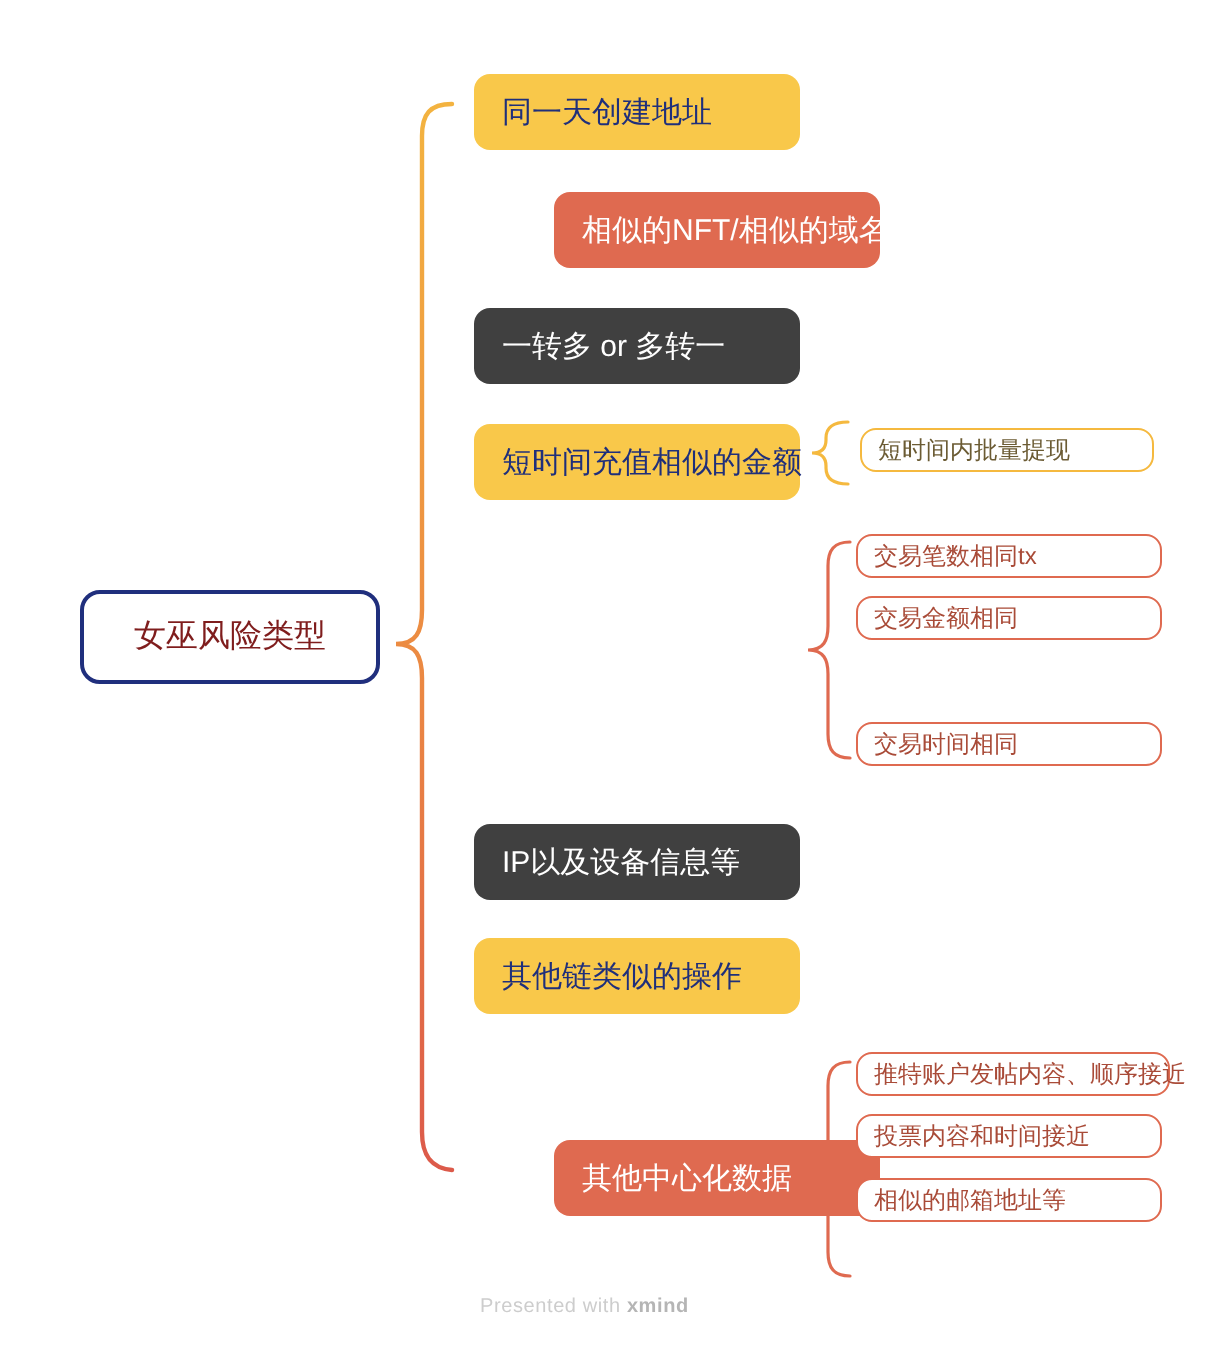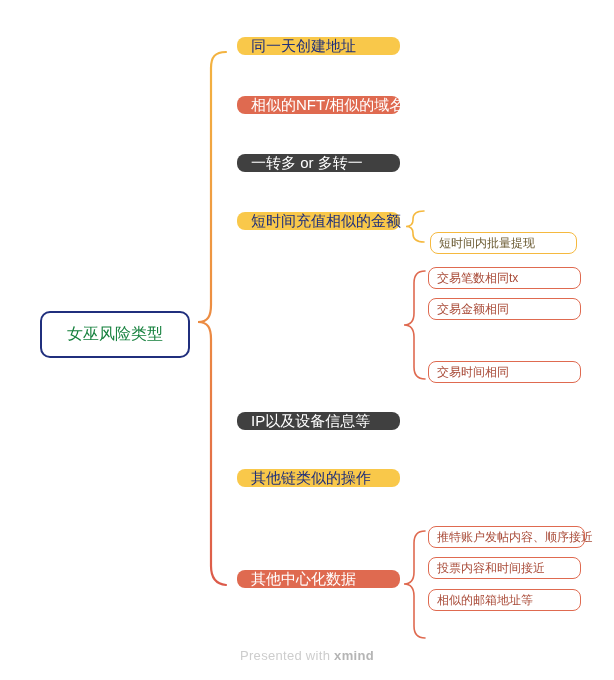--- a/index.html
+++ b/index.html
@@ -15,47 +15,46 @@
     position:absolute;
     display:flex;align-items:center;
     box-sizing:border-box;
     white-space:nowrap;
   }
   .root-topic{
     left:40px;top:295px;width:150px;height:47px;
     background:#ffffff;
     border:2px solid #202F7D;
     border-radius:10px;
-    color:#15803d;
+    color:#7f1d1d;
     font-size:16px;font-weight:500;
     justify-content:center;
-    margin-top:16px;
   }
   .branch{
-    left:237px;width:163px;height:18px;
+    left:237px;width:163px;height:38px;
     border-radius:8px;
     padding-left:14px;
     font-size:15px;font-weight:500;
   }
   .yellow{background:#F9C84A;color:#1F2F7B;}
-  .red{background:#DF6A50;color:#ffffff;}
+  .red{background:#DF6A50;color:#ffffff;margin-left:40px;}
   .blue{background:#404040;color:#ffffff;}
   .child{
     left:428px;width:153px;height:22px;
     background:#ffffff;
     border-radius:8px;
     padding-left:8px;
     font-size:12px;font-weight:400;
   }
   .child.red-outline{border:1.4px solid #DF6A50;color:#A94B38;}
   .child.yellow-outline{border:1.4px solid #F5B93F;color:#6B5B33;}
   .wide{width:157px;}
   .footer{
     position:absolute;left:240px;top:648px;
-    font-size:13px;color:#CDCDCD;letter-spacing:.3px;
+    font-size:10px;color:#CDCDCD;letter-spacing:.3px;
   }
   .footer b{color:#B5B5B5;font-weight:700;}
 </style>
 </head>
 <body>
 
 <div class="canvas">
 
   <svg class="connectors" viewBox="0 0 614 680" xmlns="http://www.w3.org/2000/svg">
     <defs>
@@ -78,21 +77,21 @@
   <div class="topic root-topic">女巫风险类型</div>
 
   <div class="topic branch yellow" style="top:37px">同一天创建地址</div>
   <div class="topic branch red" style="top:96px">相似的NFT/相似的域名</div>
   <div class="topic branch blue" style="top:154px">一转多 or 多转一</div>
   <div class="topic branch yellow" style="top:212px">短时间充值相似的金额</div>
   <div class="topic branch blue" style="top:412px">IP以及设备信息等</div>
   <div class="topic branch yellow" style="top:469px">其他链类似的操作</div>
   <div class="topic branch red" style="top:570px">其他中心化数据</div>
 
-  <div class="topic child yellow-outline" style="top:232px;left:430px;width:147px">短时间内批量提现</div>
+  <div class="topic child yellow-outline" style="top:214px;left:430px;width:147px">短时间内批量提现</div>
 
   <div class="topic child red-outline" style="top:267px">交易笔数相同tx</div>
   <div class="topic child red-outline" style="top:298px">交易金额相同</div>
   <div class="topic child red-outline" style="top:361px">交易时间相同</div>
 
   <div class="topic child red-outline" style="top:557px">投票内容和时间接近</div>
   <div class="topic child red-outline wide" style="top:526px">推特账户发帖内容、顺序接近</div>
   <div class="topic child red-outline" style="top:589px">相似的邮箱地址等</div>
 
   <div class="footer">

